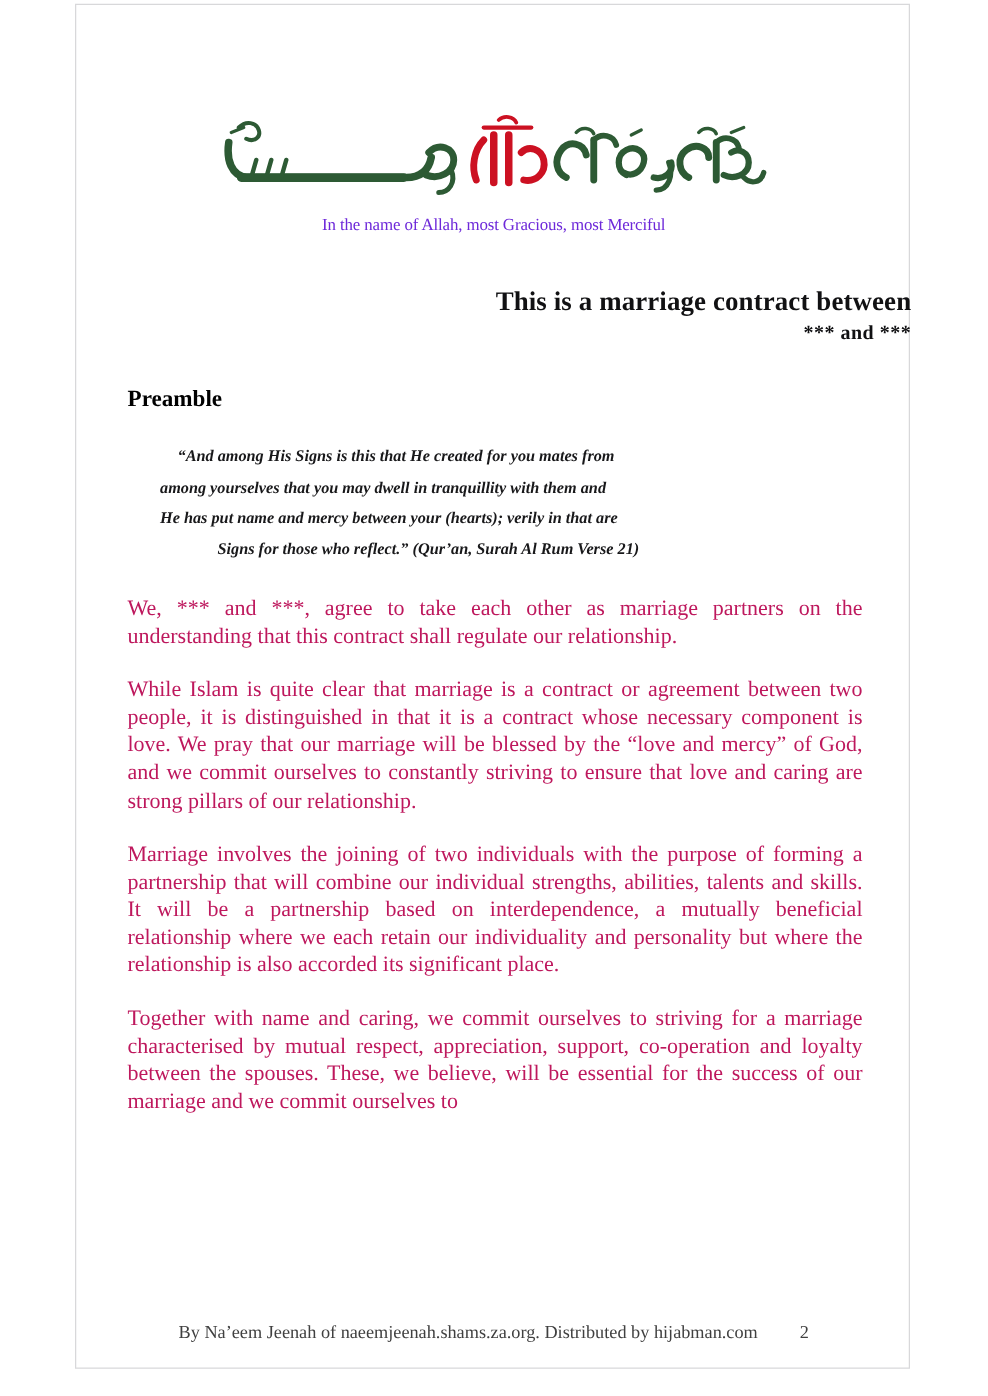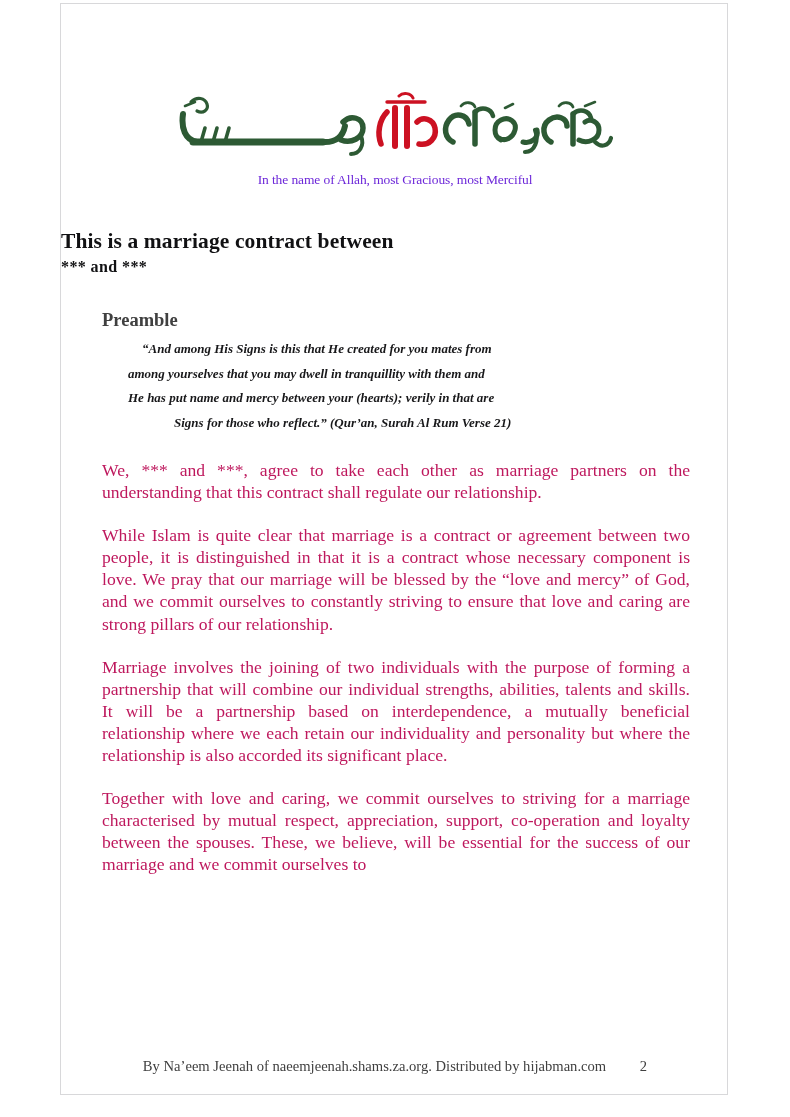--- a/index.html
+++ b/index.html
@@ -53,21 +53,21 @@
     color: #6d28d9;
     letter-spacing: -0.1px;
   }
 
   
   #doc-title {
     position: absolute;
     left: 0;
     top: 224px;
     width: 668px;
-    text-align: left;
+    text-align: right;
     font-family: "Liberation Serif", serif;
     font-weight: bold;
     font-size: 21.5px;
     line-height: 26px;
     color: #111113;
     letter-spacing: 0.1px;
   }
   #doc-title .title-line2 {
     display: block;
     font-size: 16px;
@@ -79,22 +79,22 @@
     position: absolute;
     left: 41px;
     top: 305px;
     width: 588px;
   }
 
   .section-heading {
     font-family: "Liberation Serif", serif;
     font-weight: bold;
     font-size: 18.5px;
-    color: #404040;
-    margin: 0 0 6px 0;
+    color: #000000;
+    margin: 0 0 22px 0;
     line-height: 22px;
   }
 
   #quote-block {
     margin: 0 0 24px 0;
     padding: 0 22px 0 26px;
     font-family: "Liberation Serif", serif;
     font-style: italic;
     font-weight: bold;
     font-size: 13px;
@@ -203,21 +203,21 @@
     <blockquote id="quote-block">
       <span class="q-line l1">“And among His Signs is this that He created for you mates from</span>
       <span class="q-line l2">among yourselves that you may dwell in tranquillity with them and</span>
       <span class="q-line l3">He has put name and mercy between your (hearts); verily in that are</span>
       <span class="q-line l4">Signs for those who reflect.” (Qur’an, Surah Al Rum Verse 21)</span>
     </blockquote>
 
     <p class="body-paragraph">We, *** and ***, agree to take each other as marriage partners on the understanding that this contract shall regulate our relationship.</p>
     <p class="body-paragraph">While Islam is quite clear that marriage is a contract or agreement between two people, it is distinguished in that it is a contract whose necessary component is love. We pray that our marriage will be blessed by the “love and mercy” of God, and we commit ourselves to constantly striving to ensure that love and caring are strong pillars of our relationship.</p>
     <p class="body-paragraph">Marriage involves the joining of two individuals with the purpose of forming a partnership that will combine our individual strengths, abilities, talents and skills. It will be a partnership based on interdependence, a mutually beneficial relationship where we each retain our individuality and personality but where the relationship is also accorded its significant place.</p>
-    <p class="body-paragraph">Together with love and caring, we commit ourselves to striving for a marriage characterised by mutual respect, appreciation, support, co-operation and loyalty between the spouses. These, we believe, will be essential for the success of our marriage and we commit ourselves to</p>
+    <p class="body-paragraph">Together with name and caring, we commit ourselves to striving for a marriage characterised by mutual respect, appreciation, support, co-operation and loyalty between the spouses. These, we believe, will be essential for the success of our marriage and we commit ourselves to</p>
 
   </div>
 
   <div id="page-footer">
     <span id="footer-credit">By Na’eem Jeenah of naeemjeenah.shams.za.org. Distributed by hijabman.com</span>
     <span id="footer-page-number">2</span>
   </div>
 
 </div>
 

